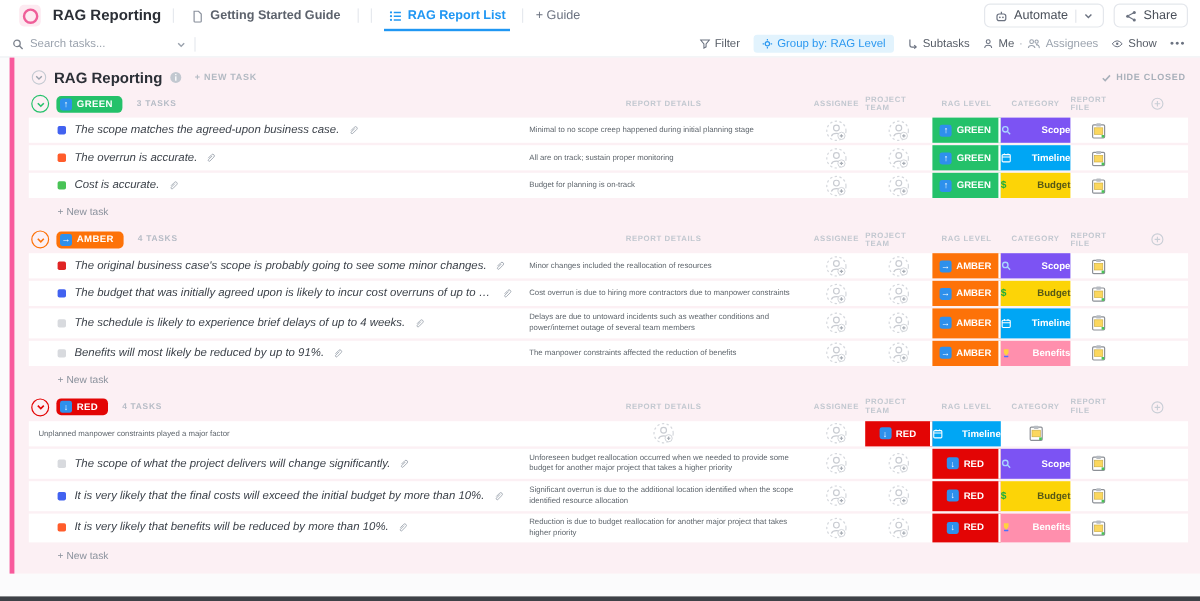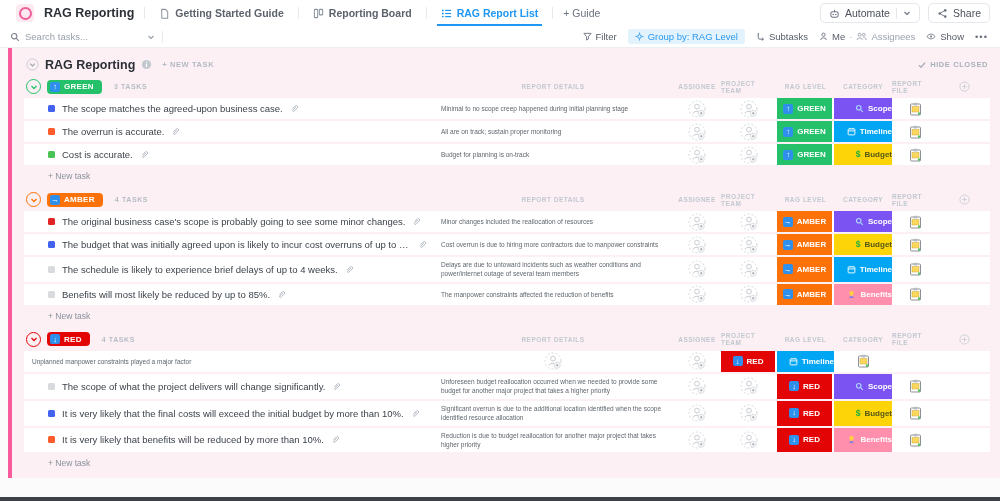--- a/index.html
+++ b/index.html
@@ -50,28 +50,28 @@
   .chip{width:10px;height:10px;background:#2e90ec;border-radius:2px;display:inline-flex;align-items:center;
         justify-content:center;color:#fff;font-size:7.5px;font-weight:bold;line-height:1;}
   .gcount{font-size:7px;letter-spacing:.6px;color:#b6bcc6;font-weight:bold;margin-left:6px;}
   .colhead{font-size:6.5px;letter-spacing:.5px;color:#c2c8d0;font-weight:bold;display:flex;
            align-items:center;justify-content:center;}
   .c-plus-head{display:flex;align-items:center;justify-content:center;color:#c9ced6;}
   
   .task-row{background:#fff;margin-bottom:2px;min-height:21px;cursor:pointer;}
   .c-task{display:flex;align-items:center;gap:7px;padding:3px 6px 3px 24px;}
   .status-sq{width:7px;height:7px;border-radius:1.5px;flex:none;}
-  .task-name{font-size:9.5px;color:#3d434b;white-space:nowrap;overflow:hidden;text-overflow:ellipsis;}
+  .task-name{font-size:9.5px;color:#3d434b;white-space:nowrap;overflow:hidden;text-overflow:ellipsis;font-style:italic;}
   .clip{flex:none;display:flex;color:#9aa2ad;}
   .c-details{font-size:6.5px;line-height:1.45;color:#5f666d;display:flex;align-items:center;padding:3px 10px 3px 8px;}
   .c-avatar{display:flex;align-items:center;justify-content:center;}
   .avatar{position:relative;display:flex;}
   .c-rag{display:flex;align-items:center;justify-content:center;gap:4px;color:#fff;font-weight:bold;
          font-size:8px;border-right:2px solid #fff;}
-  .c-cat{display:flex;align-items:center;justify-content:flex-end;gap:4px;font-weight:bold;font-size:8px;}
+  .c-cat{display:flex;align-items:center;justify-content:space-between;gap:4px;font-weight:bold;font-size:8px;}
   .dollar{color:#1fae3e;font-weight:bold;font-size:8.5px;line-height:1;}
   .c-file{display:flex;align-items:center;justify-content:center;}
   .add-task{font-size:8.5px;color:#8a919c;padding:4px 0 0 24px;cursor:pointer;}
   .bottom-bar{position:absolute;left:0;right:0;bottom:0;height:4px;background:#3e4147;}
   svg{display:block;}
 </style>
 </head>
 <body>
 
 <div class="screen">
@@ -84,27 +84,20 @@
     <span class="vsep"></span>
 
     <div class="tab">
       <svg width="11" height="11" viewBox="0 0 12 12">
           <path d="M3 1.5h4l2.5 2.5v6.5a.8.8 0 0 1-.8.8H3.8a.8.8 0 0 1-.8-.8z" fill="none" stroke="currentColor" stroke-width="1.1"></path>
         </svg>
       <span>Getting Started Guide</span>
     </div>
     <span class="vsep"></span>
 
-    <div class="tab">
-      <svg width="11" height="11" viewBox="0 0 12 12">
-          <rect x="1.5" y="1.5" width="3.6" height="9" rx="0.8" fill="none" stroke="currentColor" stroke-width="1.1"></rect>
-          <rect x="6.9" y="1.5" width="3.6" height="6" rx="0.8" fill="none" stroke="currentColor" stroke-width="1.1"></rect>
-        </svg>
-      <span>Reporting Board</span>
-    </div>
     <span class="vsep"></span>
 
     <div class="tab active">
       <svg width="11" height="11" viewBox="0 0 12 12">
           <circle cx="2" cy="2.6" r="1" fill="currentColor"></circle>
           <circle cx="2" cy="6" r="1" fill="currentColor"></circle>
           <circle cx="2" cy="9.4" r="1" fill="currentColor"></circle>
           <line x1="4.5" y1="2.6" x2="11" y2="2.6" stroke="currentColor" stroke-width="1.3"></line>
           <line x1="4.5" y1="6" x2="11" y2="6" stroke="currentColor" stroke-width="1.3"></line>
           <line x1="4.5" y1="9.4" x2="11" y2="9.4" stroke="currentColor" stroke-width="1.3"></line>
@@ -659,21 +652,21 @@
                     <rect x="3" y="4.5" width="7" height="5.5" fill="#fbd75e" stroke="#c9a93c" stroke-width="0.5"></rect>
                     <rect x="9" y="10.5" width="2.2" height="2.2" fill="#49c356"></rect>
                   </svg>
       </span>
     </div>
     <div class="c-plus"></div>
   </div>
             <div class="grid task-row">
     <div class="c-task">
       <span class="status-sq" style="background: rgb(216, 218, 222);"></span>
-      <span class="task-name">Benefits will most likely be reduced by up to 85%.</span>
+      <span class="task-name">Benefits will most likely be reduced by up to 91%.</span>
       <span class="clip">
         <svg width="9" height="9" viewBox="0 0 16 16">
                     <path d="M4.5 8.5l5-5a2.4 2.4 0 0 1 3.4 3.4l-6 6a1.5 1.5 0 0 1-2.1-2.1l5.5-5.5" fill="none" stroke="#9aa2ad" stroke-width="1.3"></path>
                   </svg>
       </span>
     </div>
     <div class="c-details">The manpower constraints affected the reduction of benefits</div>
     <div class="c-avatar">
       <span class="avatar">
         <svg width="18" height="18" viewBox="0 0 18 18">

